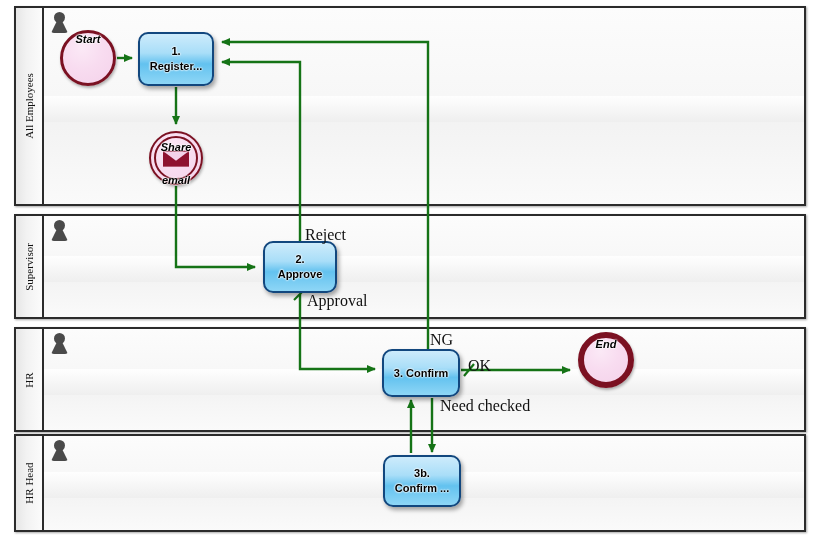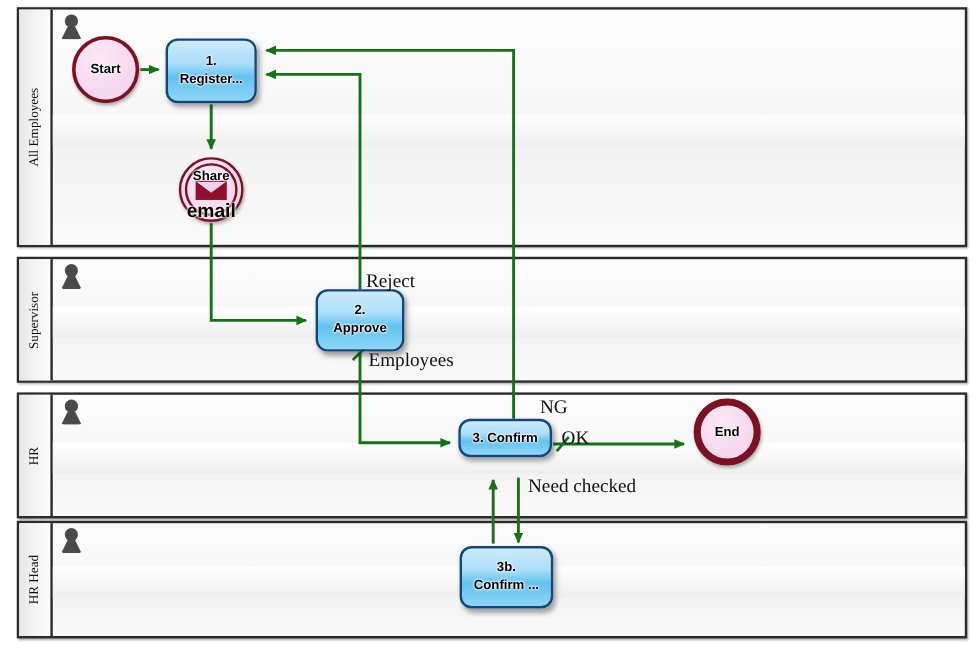--- a/index.html
+++ b/index.html
@@ -40,37 +40,37 @@
   .node{position:absolute;}
   .task{box-sizing:border-box;border:2px solid #12477e;border-radius:10px;
         background:linear-gradient(180deg,#cdebfb 0%,#a9def8 38%,#63c2ef 60%,#8ed6f6 100%);
         box-shadow:2px 3px 4px rgba(0,0,0,.35);
         display:flex;align-items:center;justify-content:center;}
   .task-label{font-family:"Liberation Sans",sans-serif;font-weight:bold;
         font-size:11px;color:#000;text-align:center;line-height:15px;
         text-shadow:0 0 2px #fff,0 0 2px #fff,0 0 2px #fff;}
   .event{border-radius:50%;box-sizing:border-box;
         background:radial-gradient(circle at 38% 30%,#fbe9f6 0%,#f8dcf0 45%,#f4d2ea 100%);
-        display:flex;align-items:center;justify-content:center;
-        box-shadow:1px 2px 3px rgba(0,0,0,.3);}
+        display:flex;align-items:flex-start;justify-content:center;
+        box-shadow:1px 2px 3px rgba(0,0,0,.3);font-style:italic;}
   .event.start{border:3px solid #7b1122;}
   .event.end{border:6px solid #7b1122;}
   .event.inter{border:2px solid #7b1122;position:relative;}
   .event.inter .ring{position:absolute;left:3px;top:3px;right:3px;bottom:3px;
         border:2px solid #7b1122;border-radius:50%;}
   .event-label{font-family:"Liberation Sans",sans-serif;font-weight:bold;
         font-size:11px;color:#000;
         text-shadow:0 0 2px #fff,0 0 2px #fff,0 0 2px #fff;z-index:3;}
   .env{position:absolute;left:50%;top:50%;transform:translate(-50%,-46%);
        width:26px;height:16px;background:#8e1230;z-index:2;}
   .env:after{content:"";position:absolute;left:1px;top:1px;
        border-left:12px solid transparent;border-right:12px solid transparent;
        border-top:9px solid #f4d2ea;}
   .ev-sub{position:absolute;left:50%;bottom:-3px;transform:translateX(-50%);
-       font-family:"Liberation Sans",sans-serif;font-weight:bold;font-size:16px;
+       font-family:"Liberation Sans",sans-serif;font-weight:bold;font-size:11px;
        color:#000;text-shadow:0 0 2px #fff,0 0 2px #fff,0 0 2px #fff;z-index:4;margin-top:12px;}
 
   .flow-label{position:absolute;font-family:"Liberation Serif",serif;
         font-size:16px;color:#111;white-space:nowrap;}
 </style>
 </head>
 <body>
 
 <div id="canvas">
 
@@ -162,31 +162,31 @@
     <div class="ring"></div>
     <div class="env"></div>
     <span class="event-label" style="position:absolute;top:8px;">Share</span>
     <span class="ev-sub">email</span>
   </div>
 
   <div class="node task" style="left:263px;top:241px;width:74px;height:52px;">
     <span class="task-label">2.<br>Approve</span>
   </div>
 
-  <div class="node task" style="left:382px;top:349px;width:78px;height:32px;">
+  <div class="node task" style="left:382px;top:349px;width:78px;height:48px;">
     <span class="task-label">3. Confirm</span>
   </div>
 
   <div class="node event end" style="left:578px;top:332px;width:56px;height:56px;">
     <span class="event-label">End</span>
   </div>
 
   <div class="node task" style="left:383px;top:455px;width:78px;height:52px;align-items:center;">
     <span class="task-label">3b.<br>Confirm ...</span>
   </div>
 
   <div class="flow-label" style="left:305px;top:226px;">Reject</div>
-  <div class="flow-label" style="left:307px;top:292px;">Employees</div>
-  <div class="flow-label" style="left:450px;top:331px;">NG</div>
+  <div class="flow-label" style="left:307px;top:292px;">Approval</div>
+  <div class="flow-label" style="left:430px;top:331px;">NG</div>
   <div class="flow-label" style="left:468px;top:357px;text-align:right;">OK</div>
   <div class="flow-label" style="left:440px;top:397px;">Need checked</div>
 
 </div>
 
 </body></html>

